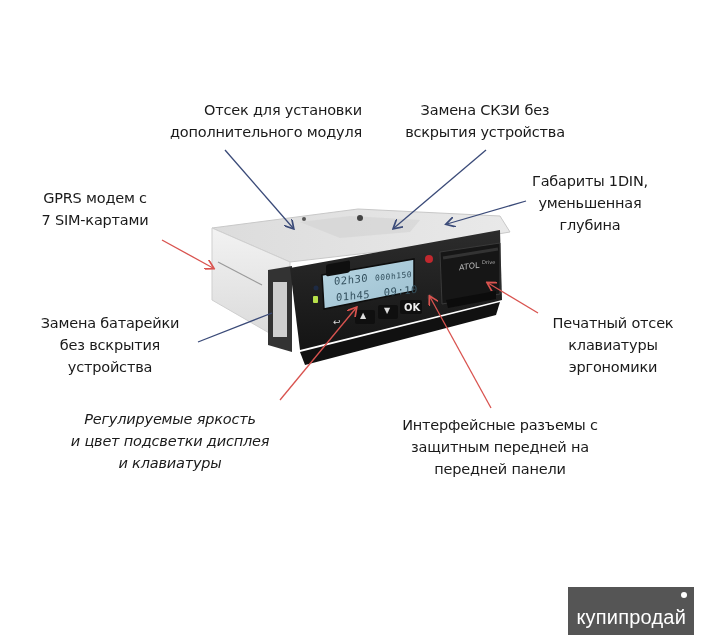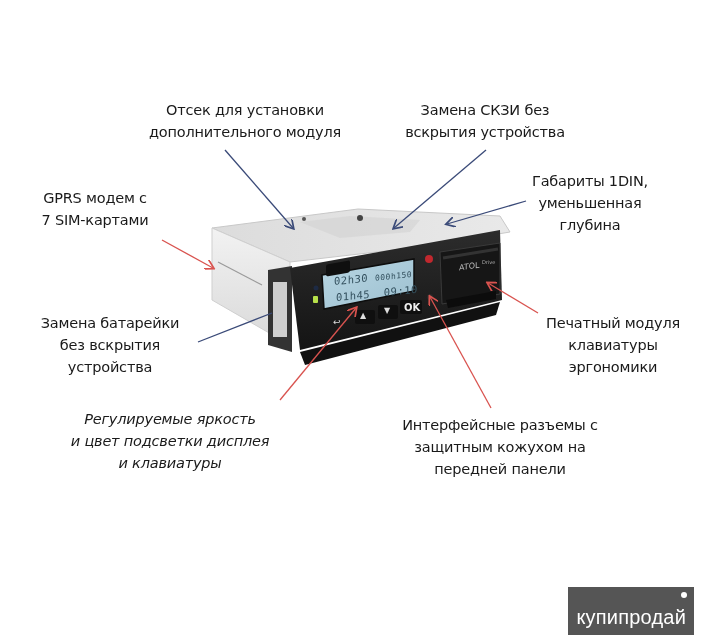--- a/index.html
+++ b/index.html
@@ -92,21 +92,21 @@
   <line x1="225" y1="150" x2="293" y2="228" stroke="#3a4a78" stroke-width="1.3" marker-end="url(#ab)"></line>
   <line x1="486" y1="150" x2="394" y2="228" stroke="#3a4a78" stroke-width="1.3" marker-end="url(#ab)"></line>
   <line x1="526" y1="201" x2="447" y2="224" stroke="#3a4a78" stroke-width="1.3" marker-end="url(#ab)"></line>
   <line x1="162" y1="240" x2="213" y2="268" stroke="#d9534f" stroke-width="1.3" marker-end="url(#ar)"></line>
   <line x1="198" y1="342" x2="272" y2="313" stroke="#3a4a78" stroke-width="1.3"></line>
   <line x1="280" y1="400" x2="356" y2="308" stroke="#d9534f" stroke-width="1.3" marker-end="url(#ar)"></line>
   <line x1="491" y1="408" x2="430" y2="297" stroke="#d9534f" stroke-width="1.3" marker-end="url(#ar)"></line>
   <line x1="538" y1="313" x2="488" y2="283" stroke="#d9534f" stroke-width="1.3" marker-end="url(#ar)"></line>
 </svg>
 
-<div class="label" style="left:140px;top:99px;width:210px;">
+<div class="label" style="left:152px;top:99px;width:210px;text-align:right;">
   <div>Отсек для установки</div>
   <div>дополнительного модуля</div>
 </div>
 <div class="label" style="left:392px;top:99px;width:186px;">
   <div>Замена СКЗИ без</div>
   <div>вскрытия устройства</div>
 </div>
 <div class="label" style="left:515px;top:170px;width:150px;">
   <div>Габариты  1DIN,</div>
   <div>уменьшенная</div>
@@ -115,31 +115,31 @@
 <div class="label" style="left:30px;top:187px;width:130px;">
   <div>GPRS модем с</div>
   <div>7 SIM-картами</div>
 </div>
 <div class="label" style="left:30px;top:312px;width:160px;">
   <div>Замена батарейки</div>
   <div>без вскрытия</div>
   <div>устройства</div>
 </div>
 <div class="label" style="left:538px;top:312px;width:150px;">
-  <div>Печатный модуля</div>
+  <div>Печатный отсек</div>
   <div>клавиатуры</div>
   <div>эргономики</div>
 </div>
 <div class="label" style="left:55px;top:408px;width:230px;font-style:italic;">
   <div>Регулируемые яркость</div>
   <div>и цвет подсветки дисплея</div>
   <div>и клавиатуры</div>
 </div>
 <div class="label" style="left:385px;top:414px;width:230px;">
   <div>Интерфейсные разъемы с</div>
-  <div>защитным кожухом на</div>
+  <div>защитным передней на</div>
   <div>передней панели</div>
 </div>
 
 <div class="brand">
   <span>купипродай</span>
   <span class="brand-dot"></span>
 </div>
 
 </body></html>

